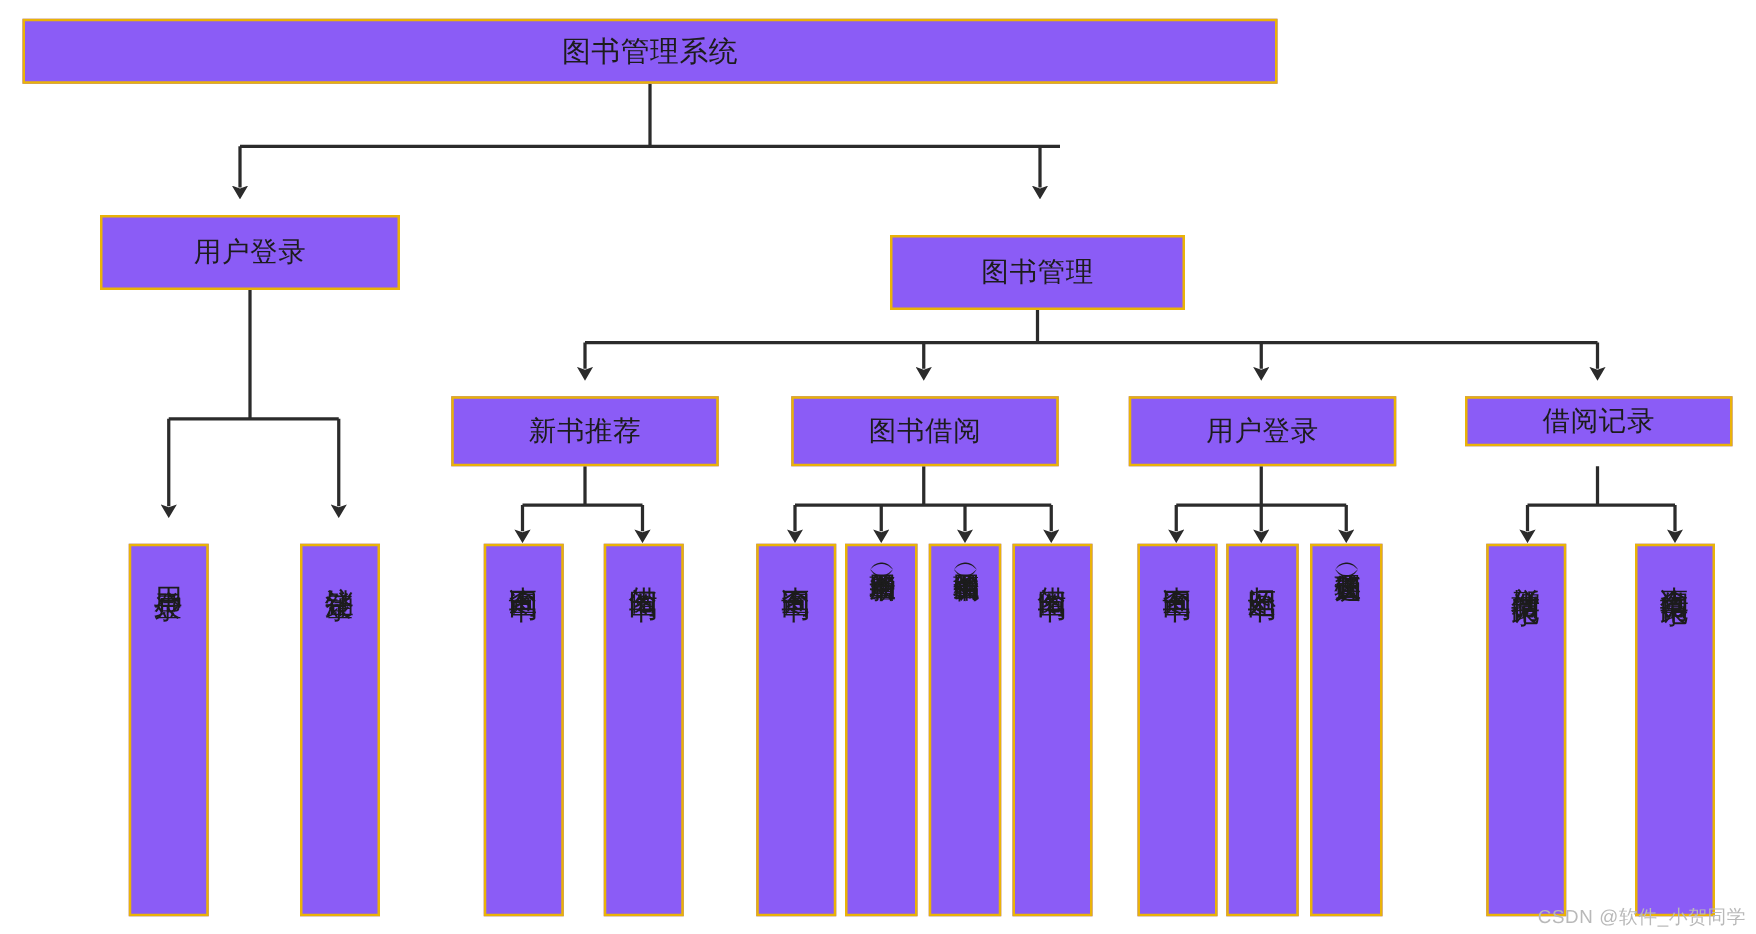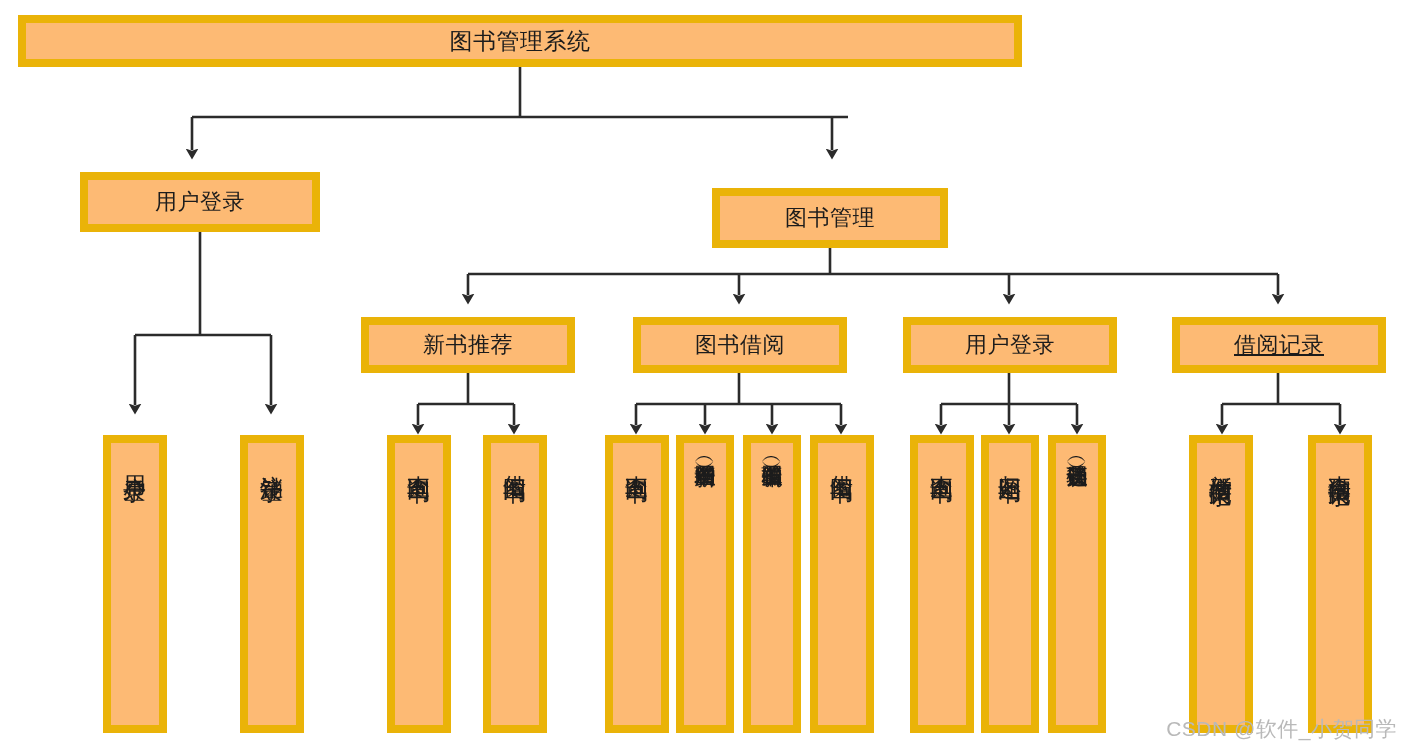--- a/index.html
+++ b/index.html
@@ -21,22 +21,22 @@
     position: absolute;
     left: 0;
     top: 0;
     width: 1405px;
     height: 747px;
     pointer-events: none;
   }
   .node {
     position: absolute;
     box-sizing: border-box;
-    background: #fdba74;
-    border: 8px solid #eab308;
+    background: #8b5cf6;
+    border: 2px solid #eab308;
     display: flex;
     align-items: center;
     justify-content: center;
     color: #1c1c1c;
   }
   .node .lbl {
     display: block;
     text-align: center;
     line-height: 1.22;
     letter-spacing: 0.5px;
@@ -68,21 +68,21 @@
     letter-spacing: 0px;
     padding-top: 0;
   }
   .node.vert.topalign {
     padding-top: 6px;
   }
   #watermark {
     position: absolute;
     right: 8px;
     bottom: 4px;
-    font-size: 21px;
+    font-size: 15px;
     color: #b9b9b9;
     letter-spacing: 0.5px;
     white-space: nowrap;
     user-select: none;
   }
 </style>
 </head>
 <body>
 
 <div id="canvas">
@@ -150,21 +150,21 @@
 
   <div class="node horiz" style="left:633px; top:317px; width:214px; height:56px;">
     <span class="lbl">图书借阅</span>
   </div>
   <div class="node horiz" style="left:361px; top:317px; width:214px; height:56px;">
     <span class="lbl">新书推荐</span>
   </div>
   <div class="node horiz" style="left:903px; top:317px; width:214px; height:56px;">
     <span class="lbl">用户登录</span>
   </div>
-  <div class="node horiz" style="left:1172px; top:317px; width:214px; height:56px;text-decoration:underline;">
+  <div class="node horiz" style="left:1172px; top:317px; width:214px; height:40px;">
     <span class="lbl">借阅记录</span>
   </div>
 
   <div class="node vert" style="left:103px; top:435px; width:64px; height:298px;">
     <span class="lbl">用户登录</span>
   </div>
   <div class="node vert" style="left:240px; top:435px; width:64px; height:298px;">
     <span class="lbl">注销登录</span>
   </div>
 

